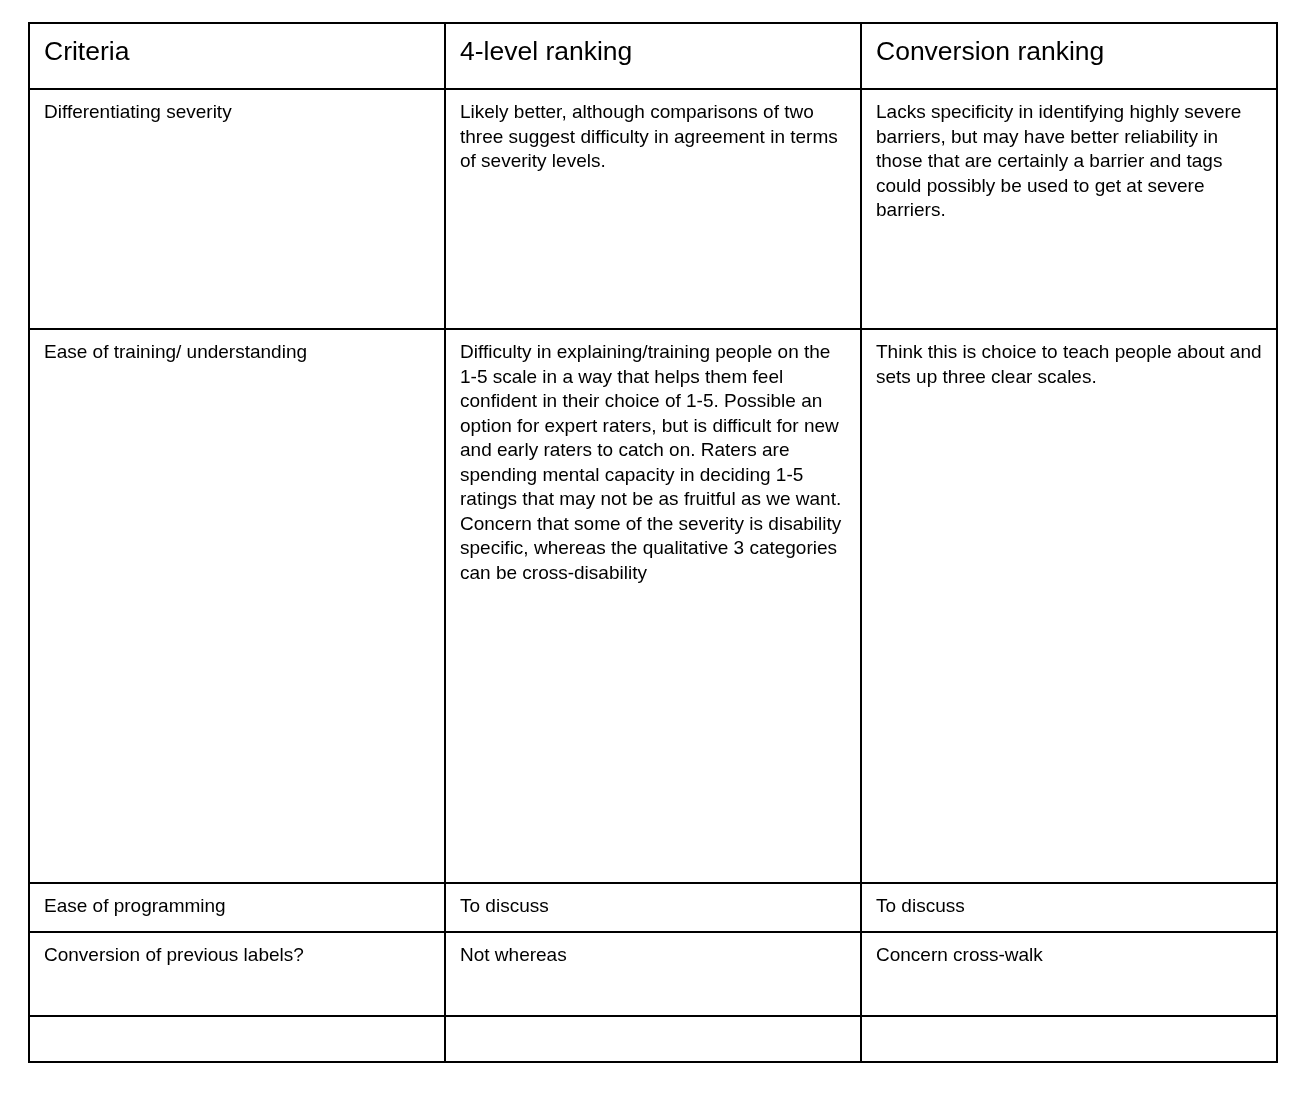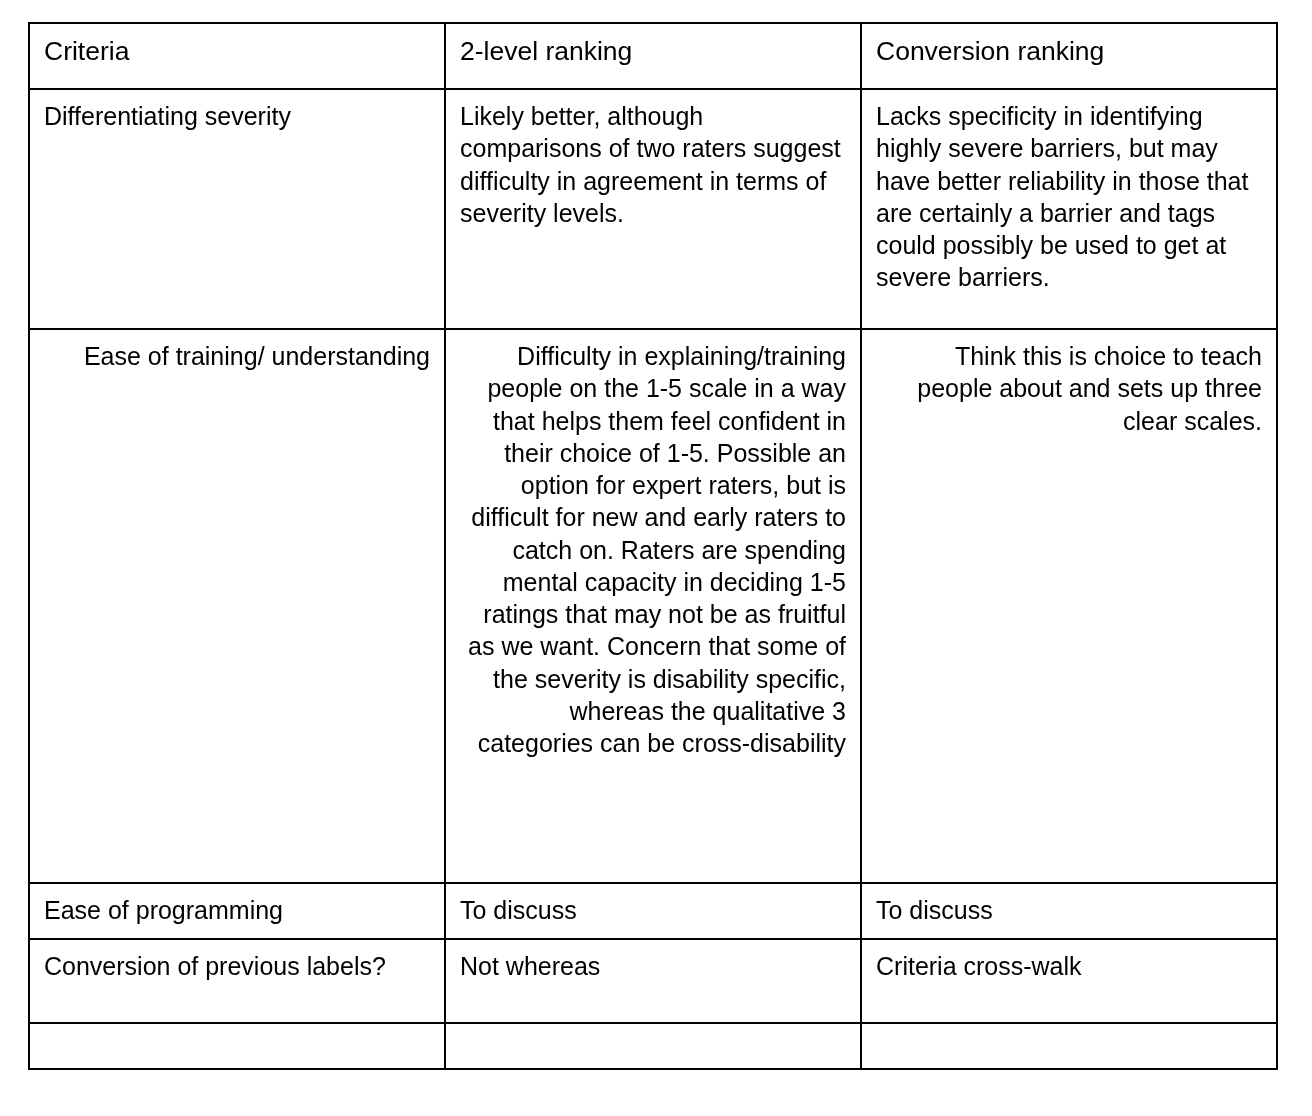--- a/index.html
+++ b/index.html
@@ -34,35 +34,35 @@
     background: #ffffff;
   }
   table.comparison col.c1 { width: 416px; }
   table.comparison col.c2 { width: 416px; }
   table.comparison col.c3 { width: 416px; }
 
   table.comparison td {
     border: 2px solid #000000;
     vertical-align: top;
     padding: 10px 14px 12px 14px;
-    font-size: 25px;
+    font-size: 19px;
     line-height: 1.29;
     font-family: "Liberation Sans", sans-serif;
     color: #000000;
     word-wrap: break-word;
     overflow-wrap: break-word;
     hyphens: none;
   }
   table.comparison tr.header-row td {
     font-size: 26.5px;
     font-weight: 400;
     height: 42px;
   }
   table.comparison tr.row-tall-a td { height: 216px; }
-  table.comparison tr.row-tall-b td { height: 530px; text-align: right; }
+  table.comparison tr.row-tall-b td { height: 530px; }
   table.comparison tr.row-short td  { height: 20px; }
   table.comparison tr.row-med td    { height: 60px; margin-top: 32px; }
   table.comparison tr.row-cut td    { height: 34px; padding-bottom: 0; }
 
   td.empty-cell { }
   .cell-text { display: block; white-space: pre-line; }
 </style>
 </head>
 <body>
 
@@ -73,33 +73,33 @@
         <col class="c1">
         <col class="c2">
         <col class="c3">
       </colgroup>
       <tbody>
         <tr class="header-row">
           <td>
             <span class="cell-text">Criteria</span>
           </td>
           <td>
-            <span class="cell-text">2-level ranking</span>
+            <span class="cell-text">4-level ranking</span>
           </td>
           <td>
             <span class="cell-text">Conversion ranking</span>
           </td>
         </tr>
 
         <tr class="row-tall-a">
           <td>
             <span class="cell-text">Differentiating severity</span>
           </td>
           <td>
-            <span class="cell-text">Likely better, although comparisons of two raters suggest difficulty in agreement in terms of severity levels.</span>
+            <span class="cell-text">Likely better, although comparisons of two three suggest difficulty in agreement in terms of severity levels.</span>
           </td>
           <td>
             <span class="cell-text">Lacks specificity in identifying highly severe barriers, but may have better reliability in those that are certainly a barrier and tags could possibly be used to get at severe barriers.</span>
           </td>
         </tr>
 
         <tr class="row-tall-b">
           <td>
             <span class="cell-text">Ease of training/ understanding</span>
           </td>
@@ -124,21 +124,21 @@
         </tr>
 
         <tr class="row-med">
           <td>
             <span class="cell-text">Conversion of previous labels?</span>
           </td>
           <td>
             <span class="cell-text">Not whereas</span>
           </td>
           <td>
-            <span class="cell-text">Criteria cross-walk</span>
+            <span class="cell-text">Concern cross-walk</span>
           </td>
         </tr>
 
         <tr class="row-cut">
           <td class="empty-cell">
             <span class="cell-text"></span>
           </td>
           <td class="empty-cell">
             <span class="cell-text"></span>
           </td>

